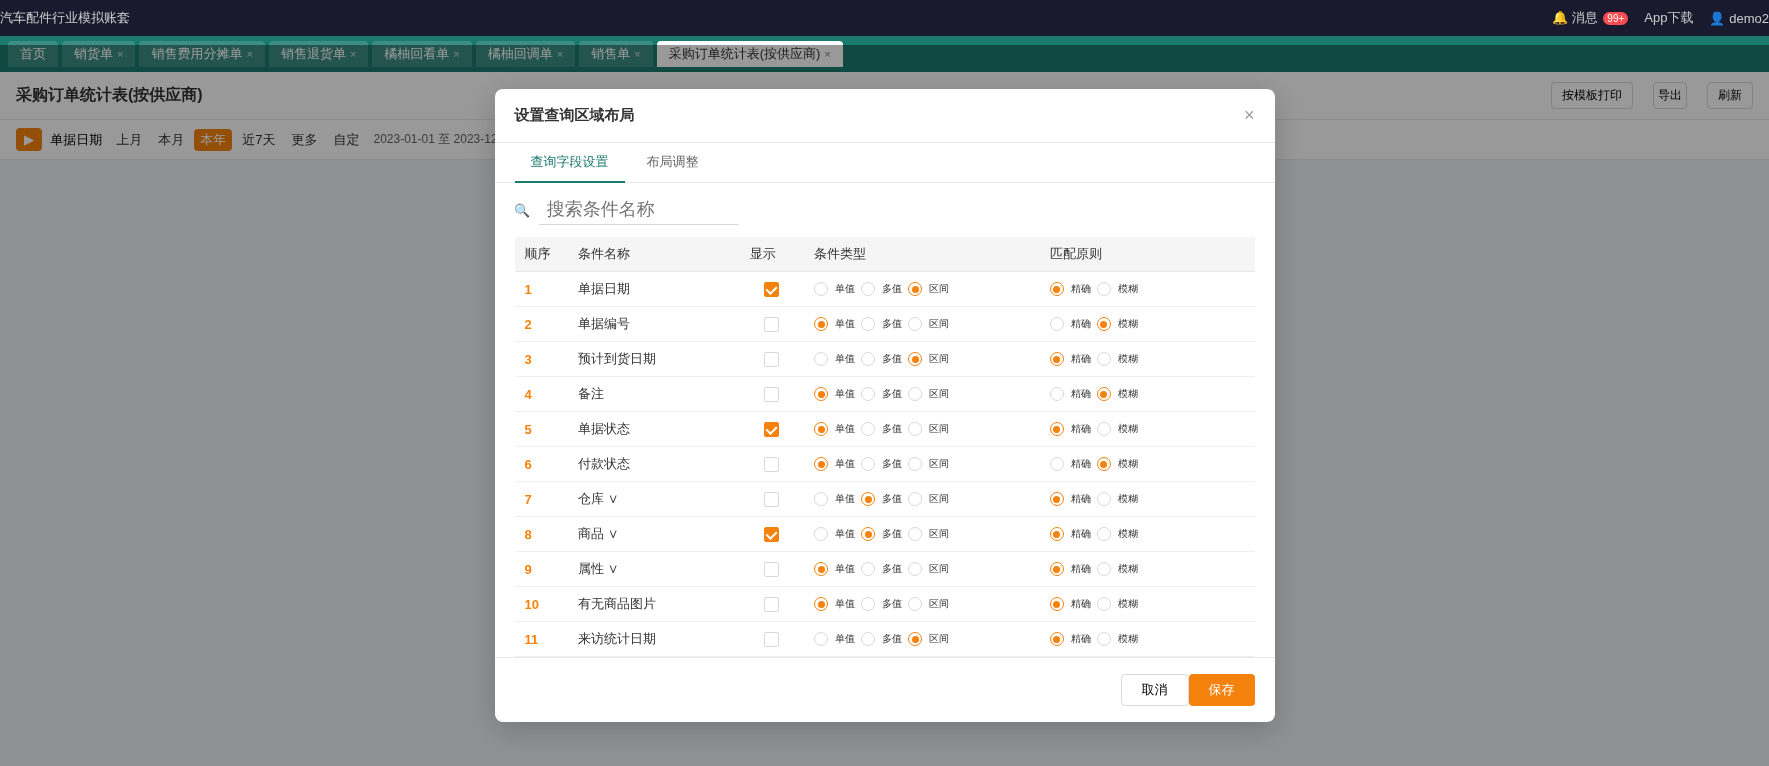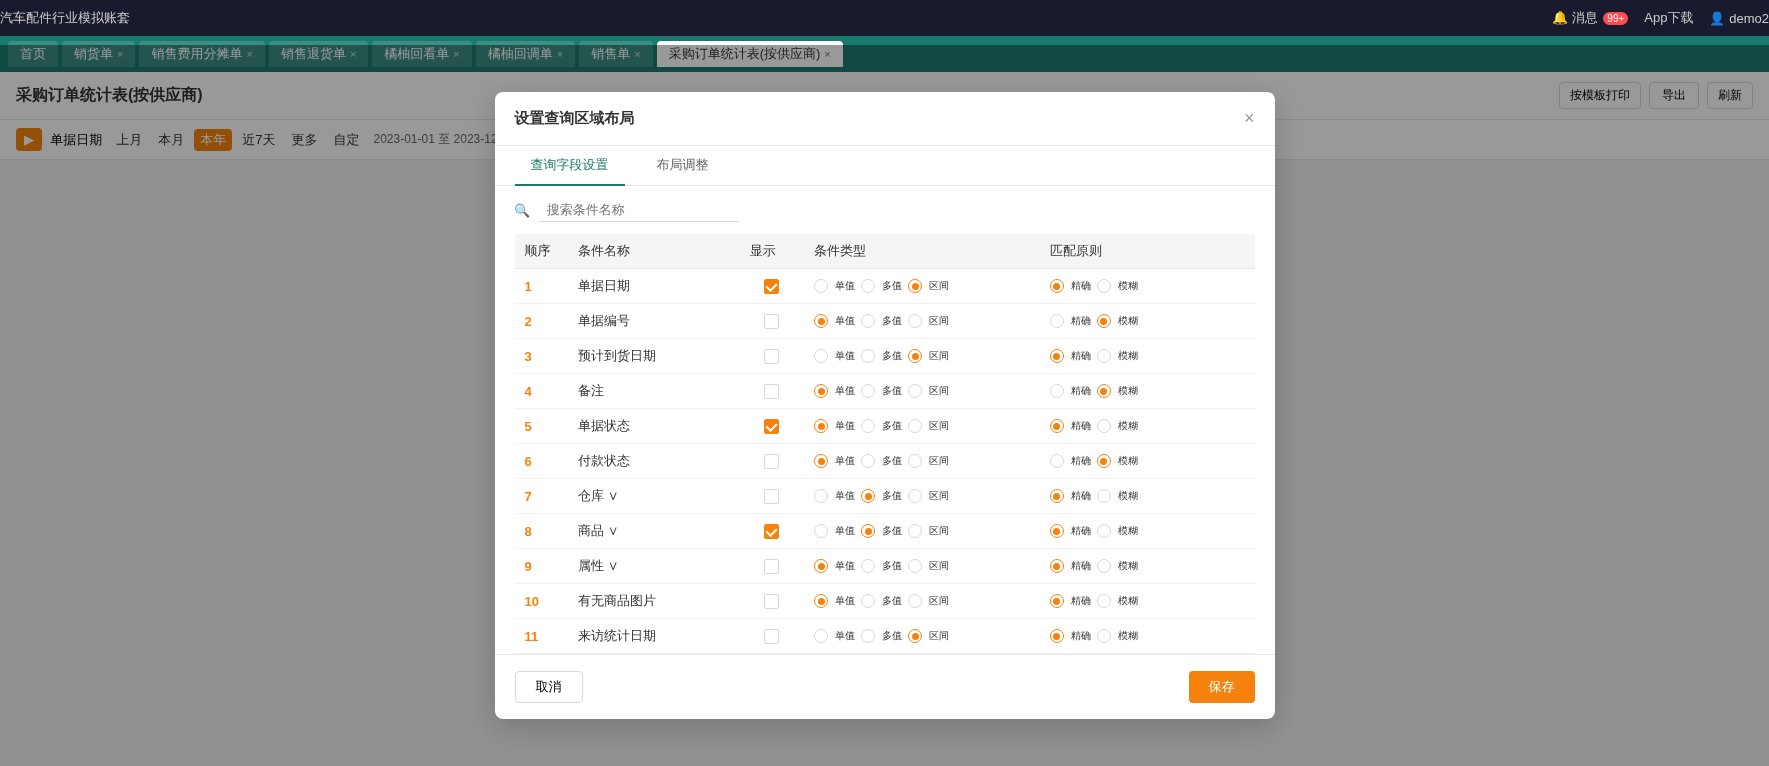--- a/index.html
+++ b/index.html
@@ -48,23 +48,23 @@
     
     .page-header {
       background: white;
       padding: 10px 16px;
       display: flex;
       align-items: center;
       justify-content: space-between;
       border-bottom: 1px solid #e8e8e8;
     }
     .page-title { font-size: 16px; font-weight: bold; color: #333; }
-    .page-actions { display: flex; gap: 8px; align-items: center; }
+    .page-actions { display: flex; gap: 20px; align-items: center; }
     .btn-print { background: white; border: 1px solid #d9d9d9; padding: 4px 10px; border-radius: 4px; cursor: pointer; font-size: 12px; }
-    .btn-export { background: white; border: 1px solid #d9d9d9; padding: 4px 12px; border-radius: 4px; cursor: pointer; font-size: 12px; }
+    .btn-export { background: white; border: 1px solid #d9d9d9; padding: 4px 4px; border-radius: 4px; cursor: pointer; font-size: 12px; }
     .btn-refresh { background: white; border: 1px solid #d9d9d9; padding: 4px 10px; border-radius: 4px; cursor: pointer; font-size: 12px; }
 
     
     .filter-bar {
       background: white;
       padding: 8px 16px;
       display: flex;
       align-items: center;
       gap: 8px;
       border-bottom: 1px solid #e8e8e8;
@@ -110,21 +110,21 @@
       display: flex;
       align-items: center;
       justify-content: space-between;
     }
     .modal-title { font-size: 15px; font-weight: bold; color: #333; }
     .modal-close { cursor: pointer; font-size: 18px; color: #999; background: none; border: none; }
 
     
     .modal-tabs {
       display: flex;
-      gap: 16px;
+      gap: 6px;
       padding: 0 20px;
       border-bottom: 1px solid #e8e8e8;
     }
     .modal-tab {
       padding: 10px 16px;
       cursor: pointer;
       font-size: 13px;
       color: #666;
       border-bottom: 2px solid transparent;
       margin-bottom: -1px;
@@ -139,21 +139,21 @@
     .modal-search {
       padding: 12px 20px;
       display: flex;
       align-items: center;
       gap: 8px;
     }
     .search-input {
       border: none;
       border-bottom: 1px solid #d9d9d9;
       padding: 4px 8px;
-      font-size: 13px;
+      font-size: 18px;
       width: 200px;
       outline: none;
     }
 
     
     .modal-table-wrap {
       flex: 1;
       overflow-y: auto;
       padding: 0 20px;
     }
@@ -229,22 +229,21 @@
       content: '';
       width: 7px; height: 7px;
       background: #f5820d;
       border-radius: 50%;
     }
 
     
     .modal-footer {
       padding: 16px 20px;
       display: flex;
-      justify-content: space-between;
-      gap: 10px;
+      justify-content: flex-end;
       border-top: 1px solid #e8e8e8;
     }
     .btn-cancel {
       background: white;
       border: 1px solid #d9d9d9;
       padding: 6px 20px;
       border-radius: 4px;
       cursor: pointer;
       font-size: 13px;
     }

